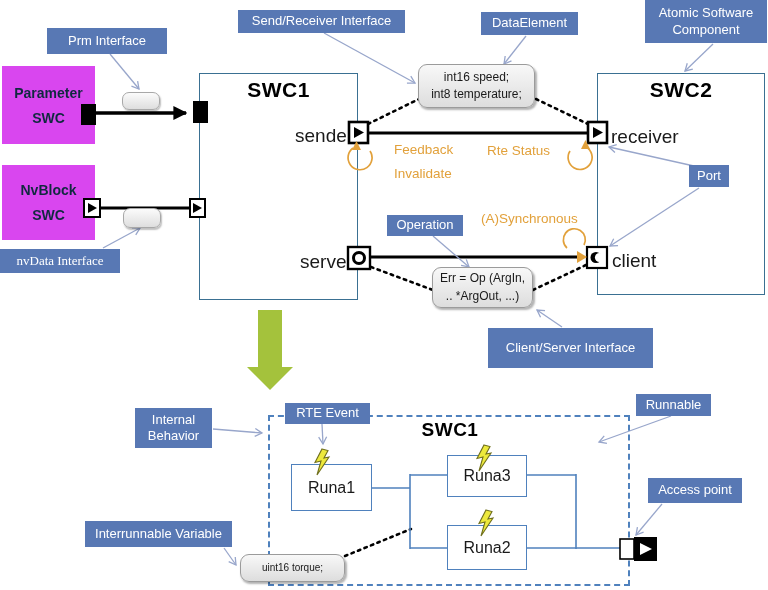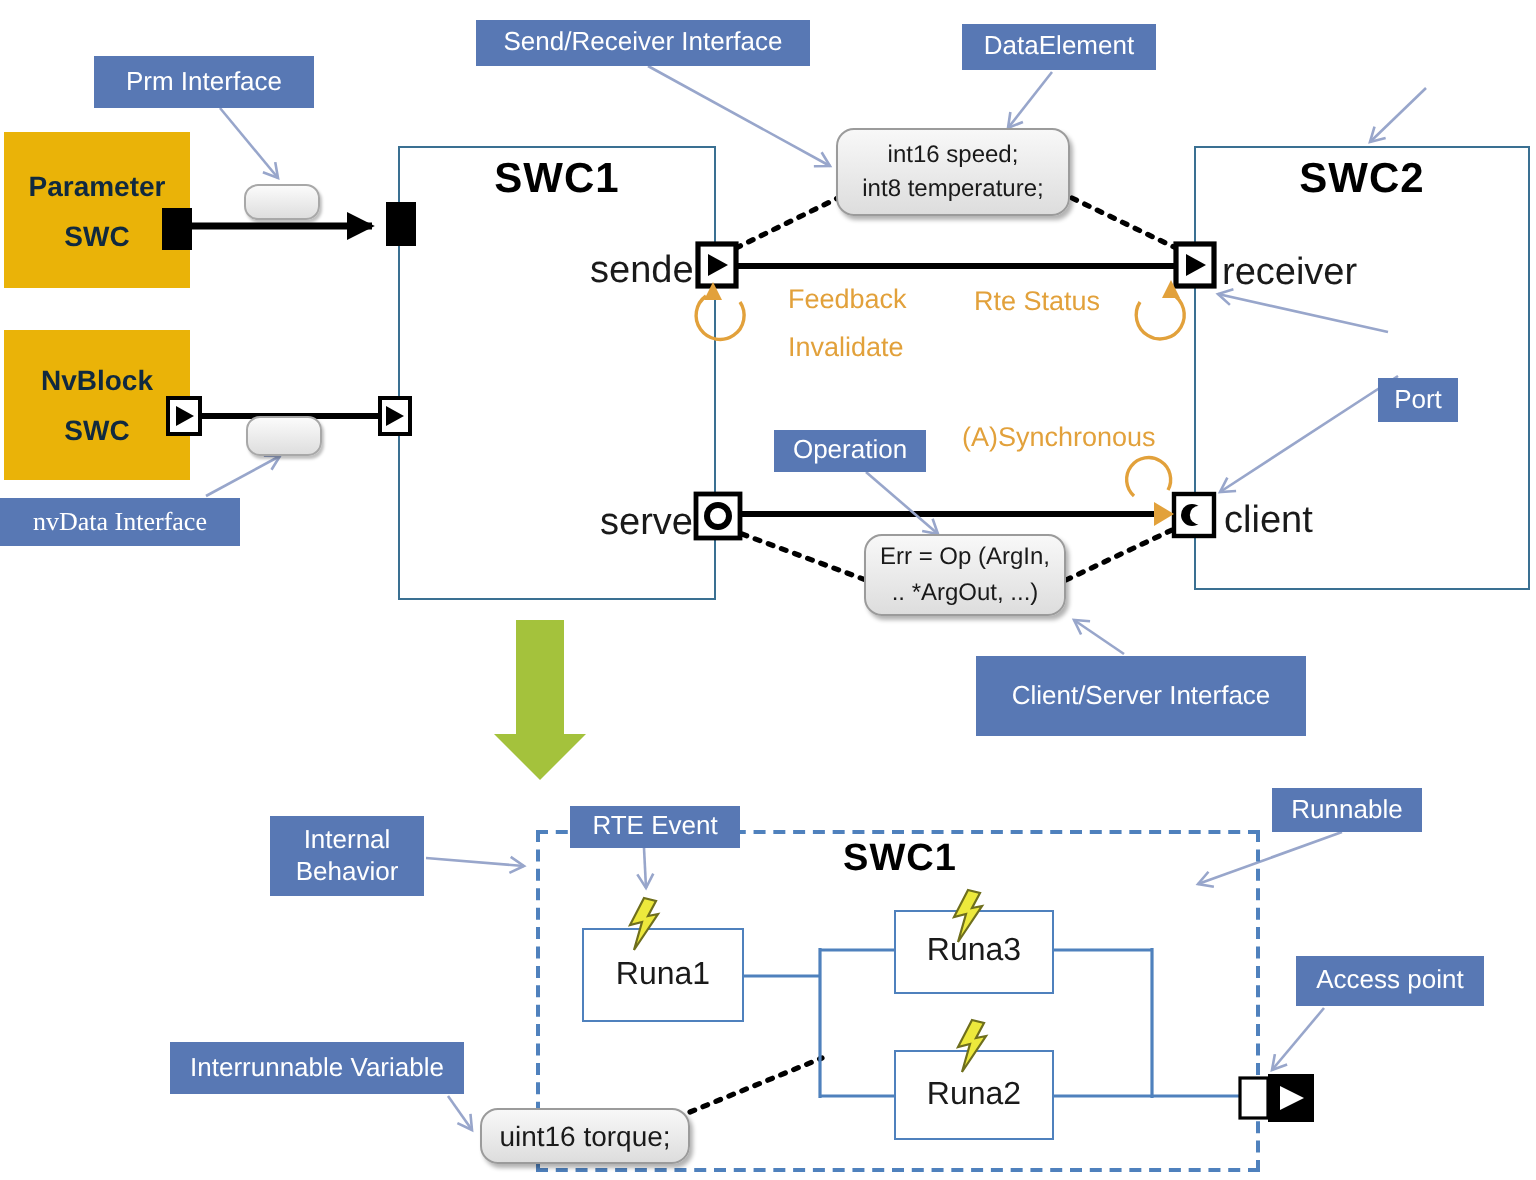--- a/index.html
+++ b/index.html
@@ -4,21 +4,21 @@
 <style>
   html,body{margin:0;padding:0;background:#fff;}
   #canvas{position:relative;width:768px;height:590px;background:#fff;overflow:hidden;
           font-family:"Liberation Sans",sans-serif;}
   svg{position:absolute;left:0;top:0;pointer-events:none;}
   #lines{z-index:1;}
   #topsvg{z-index:6;}
   .abs{position:absolute;box-sizing:border-box;}
   .lbl{background:#5878B4;color:#fff;font-size:13px;line-height:1.25;
        display:flex;align-items:center;justify-content:center;text-align:center;z-index:3;}
-  .lightbox{background:#eab308;color:#10293f;font-weight:bold;font-size:14px;z-index:2;
+  .lightbox{background:#d946ef;color:#10293f;font-weight:bold;font-size:14px;z-index:2;
        display:flex;flex-direction:column;align-items:center;justify-content:center;gap:9px;}
   .bigbox{border:1.5px solid #3A7092;background:transparent;z-index:2;}
   .bigtitle{position:absolute;left:0;right:0;top:4px;text-align:center;
        font-size:21px;font-weight:bold;color:#000;letter-spacing:.5px;}
   .runbox{border:1.5px solid #4F81BD;background:transparent;z-index:3;
        display:flex;align-items:center;justify-content:center;font-size:16px;color:#1a1a1a;}
   .note{background:linear-gradient(#f8f8f8,#dddddd);border:1px solid #9b9b9b;border-radius:9px;
        box-shadow:1.5px 2px 2px rgba(0,0,0,.3);color:#1a1a1a;font-size:12px;line-height:1.45;
        display:flex;flex-direction:column;align-items:center;justify-content:center;z-index:3;}
   .pill{background:linear-gradient(#fbfbfb,#dedede);border:1px solid #a8a8a8;border-radius:7px;
@@ -78,30 +78,33 @@
       <line x1="372" y1="488" x2="410" y2="488"></line>
       <line x1="410" y1="474" x2="410" y2="549"></line>
       <line x1="410" y1="475" x2="447" y2="475"></line>
       <line x1="410" y1="548" x2="447" y2="548"></line>
       <line x1="527" y1="475" x2="576" y2="475"></line>
       <line x1="576" y1="474" x2="576" y2="549"></line>
       <line x1="527" y1="548" x2="622" y2="548"></line>
     </g>
   </svg>
 
-  <div class="abs lbl" style="left:47px;top:28px;width:110px;height:26px;">
+  <div class="abs lbl" style="left:47px;top:28px;width:120px;height:26px;">
       <span>Prm Interface</span>
     </div>
   <div class="abs lbl" style="left:238px;top:10px;width:167px;height:23px;">
       <span>Send/Receiver Interface</span>
     </div>
   <div class="abs lbl" style="left:481px;top:12px;width:97px;height:23px;">
       <span>DataElement</span>
     </div>
-  <div class="abs lbl" style="left:689px;top:165px;width:40px;height:22px;margin-top:24px;">
+  <div class="abs lbl" style="left:645px;top:0px;width:122px;height:43px;padding:2px;">
+      <span>Atomic Software Component</span>
+    </div>
+  <div class="abs lbl" style="left:689px;top:165px;width:40px;height:22px;">
       <span>Port</span>
     </div>
   <div class="abs lbl" style="left:387px;top:215px;width:76px;height:21px;">
       <span>Operation</span>
     </div>
   <div class="abs lbl" style="left:488px;top:328px;width:165px;height:40px;">
       <span>Client/Server Interface</span>
     </div>
   <div class="abs lbl" style="left:0px;top:249px;width:120px;height:24px;font-family:Liberation Serif, serif;">
       <span>nvData Interface</span>
@@ -167,21 +170,21 @@
   <div class="abs runbox" style="left:291px;top:464px;width:81px;height:47px;">
       <span>Runa1</span>
     </div>
   <div class="abs runbox" style="left:447px;top:455px;width:80px;height:42px;">
       <span>Runa3</span>
     </div>
   <div class="abs runbox" style="left:447px;top:525px;width:80px;height:45px;">
       <span>Runa2</span>
     </div>
 
-  <div class="abs note" style="left:240px;top:554px;width:105px;height:28px;font-size:14px;">
+  <div class="abs note" style="left:240px;top:554px;width:105px;height:28px;font-size:10px;">
     <span>uint16 torque;</span>
   </div>
 
   <svg id="topsvg" width="768" height="590" viewBox="0 0 768 590">
 
     <rect x="81" y="104" width="15" height="21" fill="#000"></rect>
     <rect x="193" y="101" width="15" height="22" fill="#000"></rect>
 
     <g>
       <rect x="84" y="199" width="16" height="18" fill="#fff" stroke="#000" stroke-width="2"></rect>

